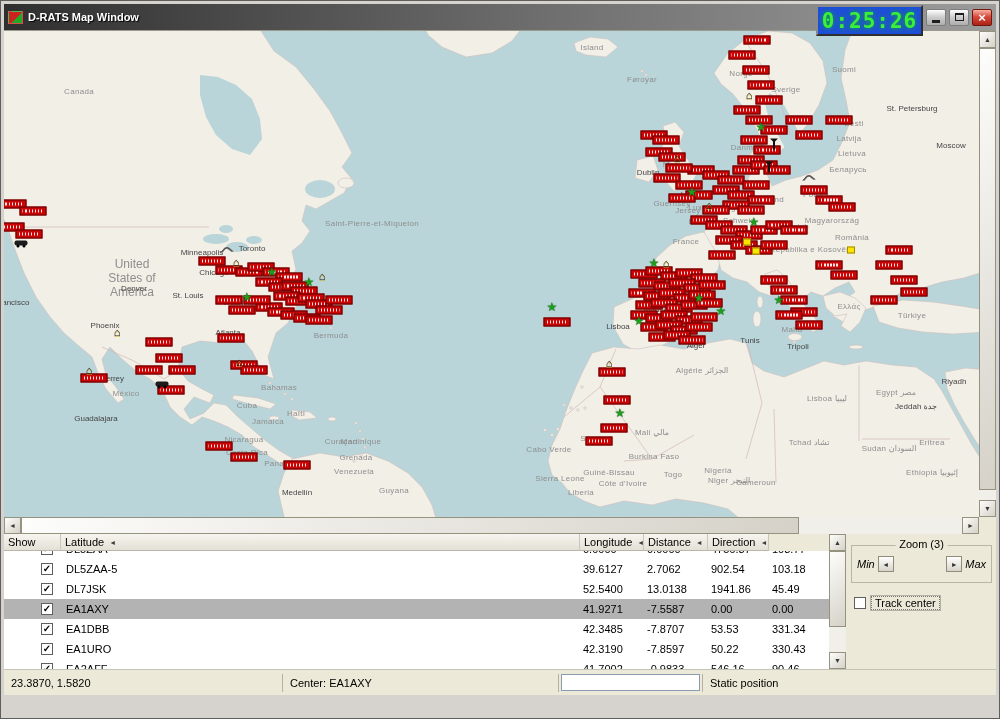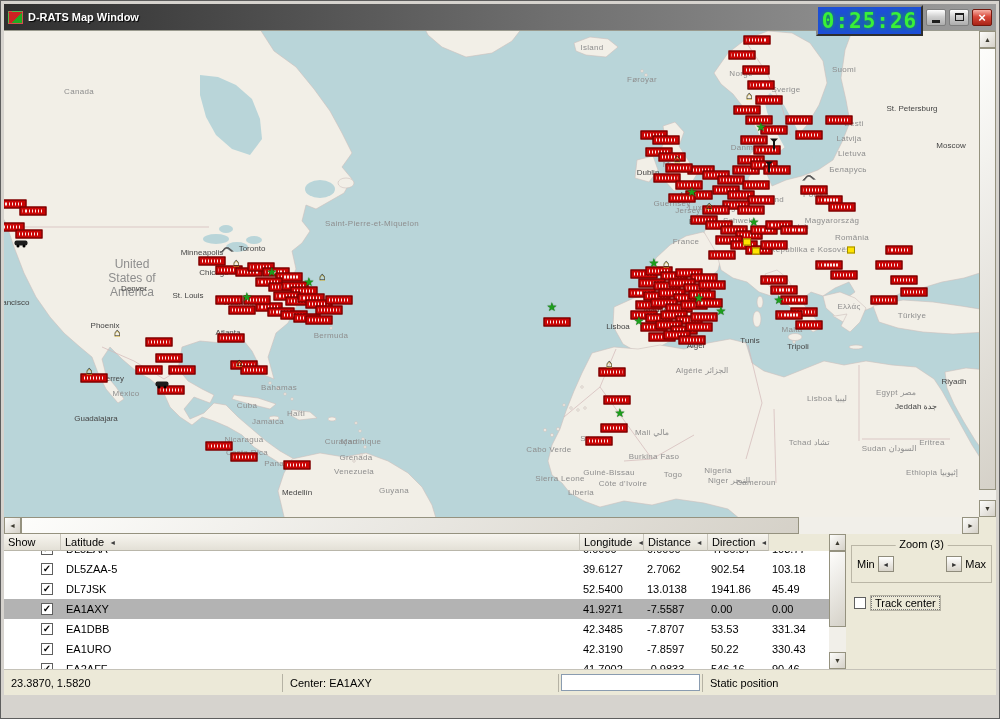--- a/index.html
+++ b/index.html
@@ -82,21 +82,21 @@
   .trow{display:grid;grid-template-columns:57px 519px 64px 64px 61px 60px;height:20px;align-items:center;}
   .trow.selected{background:#b3b3b3;}
   .cb{margin-left:37px;width:12px;height:12px;border:1px solid #5f5f5f;background:#fff;
     font-size:10px;line-height:10px;text-align:center;font-weight:bold;display:block;}
   .tcell.station{padding-left:5px;}
   .tcell.num{padding-left:3px;}
   
   .side-panel{background:#ece9d8;padding:4px 4px 0 5px;}
   .groupbox{position:relative;border:1px solid #bab6a6;height:38px;margin-top:7px;}
   .legend{position:absolute;top:-8px;left:50%;transform:translateX(-50%);background:#ece9d8;padding:0 4px;}
-  .zoom-row{display:flex;align-items:center;gap:3px;padding:10px 5px 0 5px;}
+  .zoom-row{display:flex;align-items:center;gap:3px;padding:10px 5px 0 5px;font-style:italic;}
   .zbtn{width:16px;height:16px;border:1px solid #8f8c7c;background:linear-gradient(#ffffff,#d8d4ca);
     display:flex;align-items:center;justify-content:center;font-size:7px;color:#333;}
   .zspacer{flex:1;}
   .trackcenter{margin-top:13px;display:flex;align-items:center;gap:5px;padding-left:3px;}
   .cbx{width:12px;height:12px;background:#fff;border:1px solid #5f5f5f;flex:0 0 auto;}
   .tc-label{border:1px dotted #777;outline:1px solid #b5b2a4;padding:0 3px;}
   
   .statusbar{display:grid;grid-template-columns:278px 276px 144px auto;height:26px;align-items:center;
     background:#ece9d8;border-top:1px solid #c5c2b8;}
   .scell{height:18px;line-height:18px;padding:0 7px;border-left:1px solid #b5b2a4;overflow:hidden;white-space:nowrap;}

